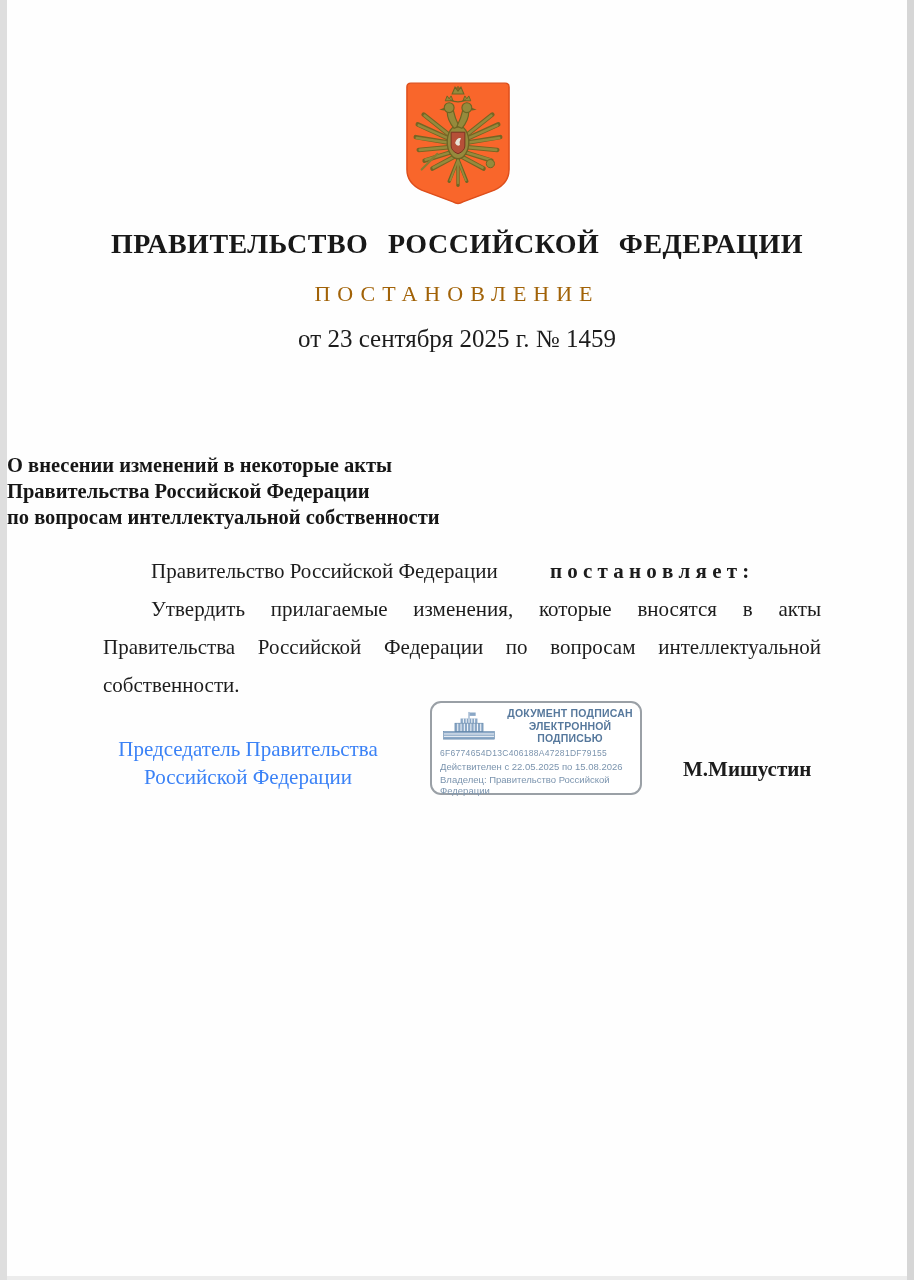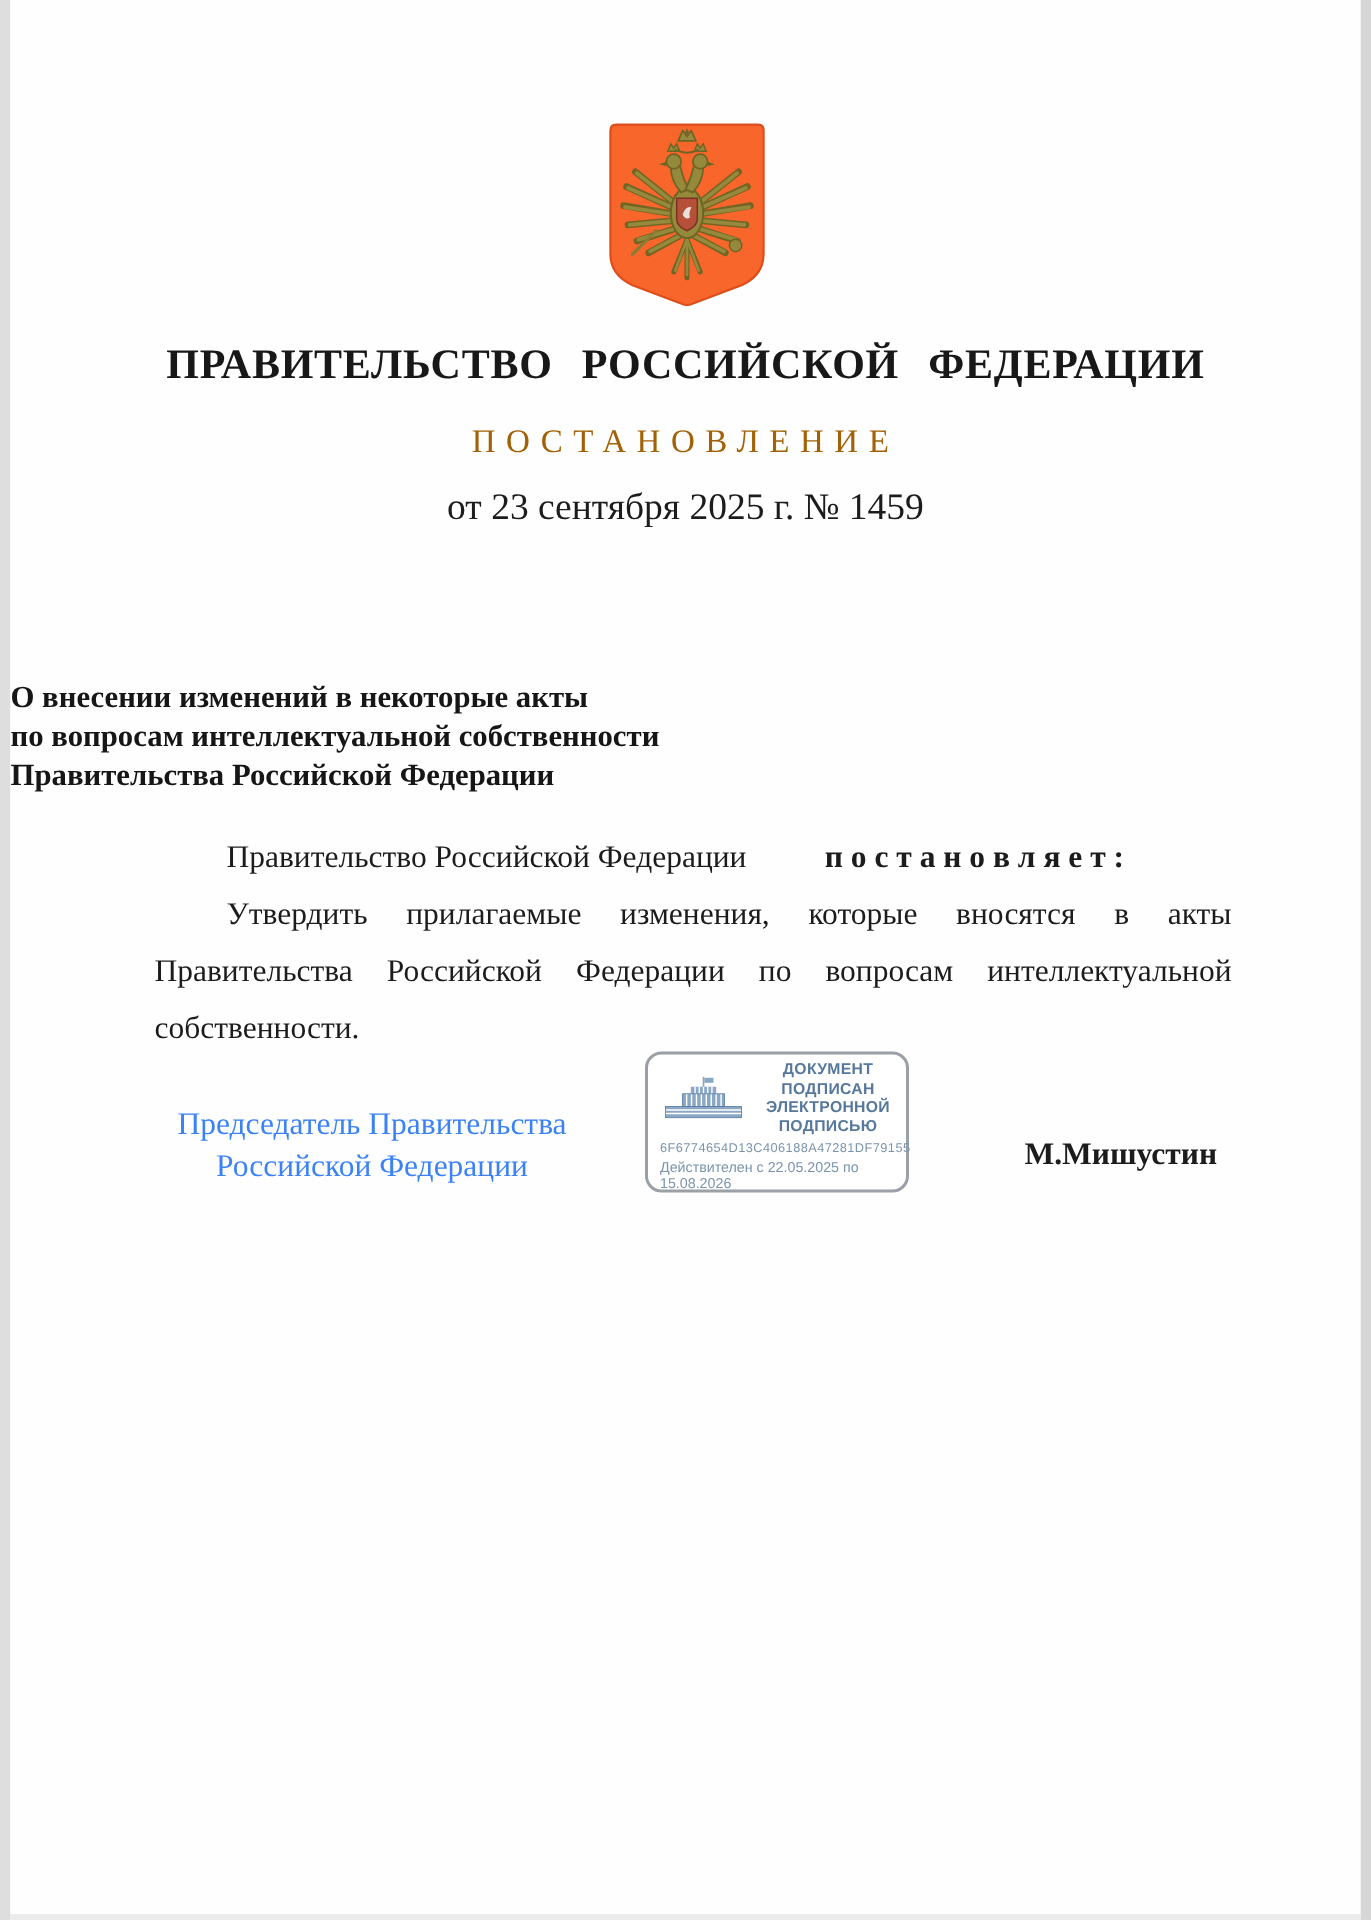--- a/index.html
+++ b/index.html
@@ -137,21 +137,21 @@
     font-size: 21px;
     color: #1c1c1c;
     font-weight: bold;
   }
 
   
   .stamp {
     position: absolute;
     left: 423px;   
     top: 701px;
-    width: 176px;
+    width: 212px;
     height: 94px;
     border: 2px solid #9aa0a6;
     border-radius: 11px;
     background: #ffffff;
     font-family: "Liberation Sans", "DejaVu Sans", sans-serif;
     box-sizing: border-box;
   }
   .stamp-top {
     display: flex;
     align-items: center;
@@ -267,22 +267,22 @@
       <path d="M52 63 Q54 57 58 58 Q56 62 57 65 Q54 67 52 63 Z" fill="#E8E2D6"></path>
     </svg>
   </div>
 
   <div class="org-name">ПРАВИТЕЛЬСТВО РОССИЙСКОЙ ФЕДЕРАЦИИ</div>
   <div class="doc-type">ПОСТАНОВЛЕНИЕ</div>
   <div class="date-number">от 23 сентября 2025 г. № 1459</div>
 
   <div class="doc-title">
     <div>О внесении изменений в некоторые акты</div>
+    <div>Правительства Российской Федерации</div>
     <div>по вопросам интеллектуальной собственности</div>
-    <div>Правительства Российской Федерации</div>
   </div>
 
   <div class="doc-body">
     <p><span>Правительство Российской Федерации </span><span class="resolves">п о с т а н о в л я е т :</span></p>
     <p>Утвердить прилагаемые изменения, которые вносятся в акты Правительства Российской Федерации по вопросам интеллектуальной собственности.</p>
   </div>
 
   <div class="sig-left">
     <div>Председатель Правительства</div>
     <div>Российской Федерации</div>
@@ -308,17 +308,18 @@
           <rect x="3" y="22" width="54" height="8"></rect>
         </g>
       </svg>
       <div class="stamp-title">
         <div>ДОКУМЕНТ ПОДПИСАН</div>
         <div>ЭЛЕКТРОННОЙ ПОДПИСЬЮ</div>
       </div>
     </div>
     <div class="stamp-cert">6F6774654D13C406188A47281DF79155</div>
     <div class="stamp-validity">Действителен с 22.05.2025 по 15.08.2026</div>
+    <div class="stamp-owner">Владелец: Правительство Российской Федерации</div>
   </div>
 
   <div class="sig-right">М.Мишустин</div>
 
 </div>
 
 </body></html>

